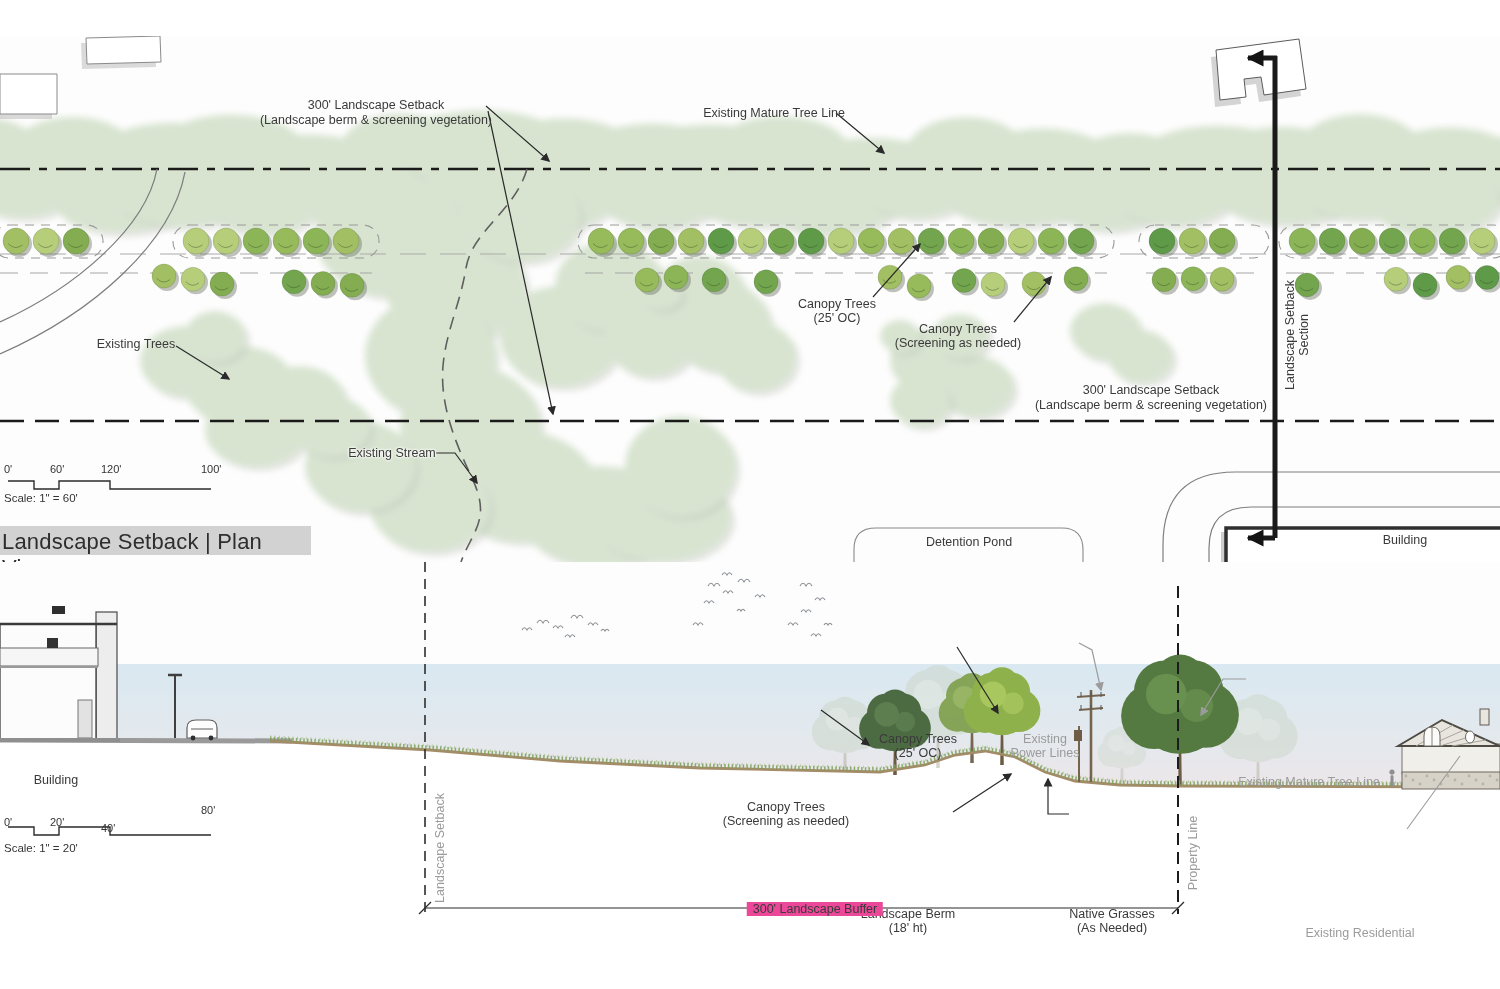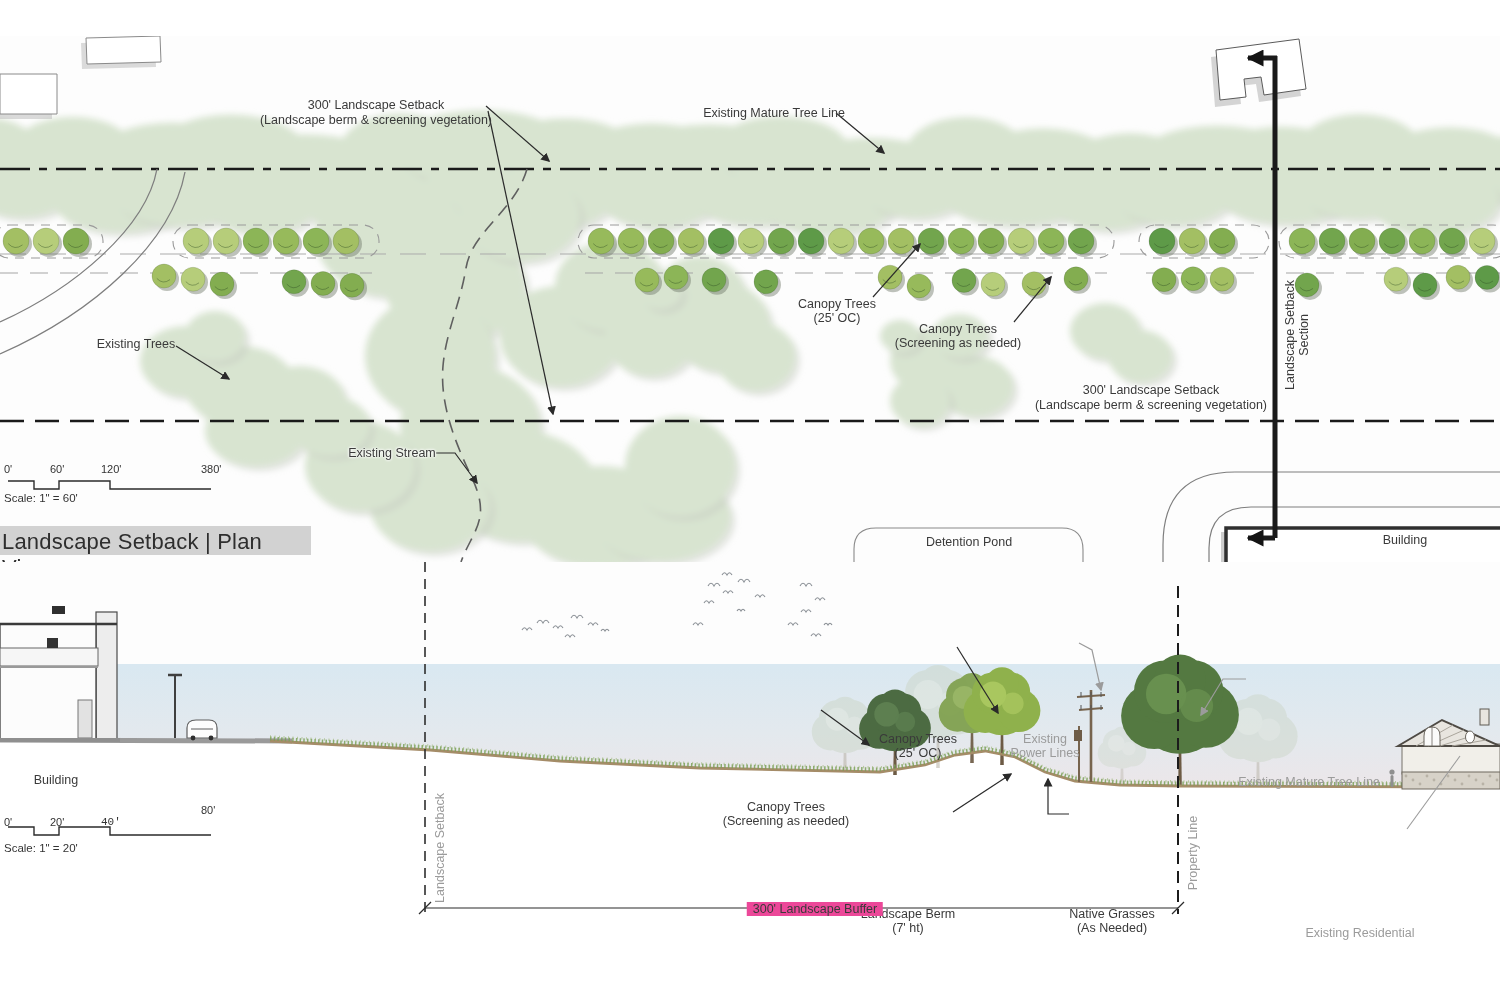--- a/index.html
+++ b/index.html
@@ -422,21 +422,21 @@
     <div class="rot" style="left:1232px;top:285px;width:130px;color:#3a3a3a;">
       <div>Landscape Setback</div>
       <div>Section</div>
     </div>
     <div class="lbl c" style="left:969px;top:499px;">Detention Pond</div>
     <div class="lbl c" style="left:1405px;top:497px;">Building</div>
 
     <span class="tick" style="left:4px;top:427px;">0'</span>
     <span class="tick" style="left:50px;top:427px;">60'</span>
     <span class="tick" style="left:101px;top:427px;">120'</span>
-    <span class="tick" style="left:201px;top:427px;">380'</span>
+    <span class="tick" style="left:201px;top:427px;">100'</span>
     <span class="caption" style="left:4px;top:456px;">Scale: 1" = 60'</span>
 
     <div class="title-bar" style="top:490px;width:311px;">Landscape Setback | Plan View</div>
   </div>
 
   <div id="section-view" class="view">
     <div id="sky"></div>
     <svg id="sect-svg" width="1500" height="463" viewBox="0 628 1500 463" style="top:0;">
         <defs>
           <marker id="sa2" markerUnits="userSpaceOnUse" markerWidth="9" markerHeight="9" refX="7.5" refY="4.5" orient="auto">
@@ -632,28 +632,28 @@
 
     <div class="lbl c" style="left:56px;top:211px;">Building</div>
     <div class="lbl c" style="left:918px;top:170px;">Canopy Trees</div>
     <div class="lbl c" style="left:918px;top:184px;">(25' OC)</div>
     <div class="lbl c gray" style="left:1045px;top:170px;">Existing</div>
     <div class="lbl c gray" style="left:1045px;top:184px;">Power Lines</div>
     <div class="lbl c" style="left:786px;top:238px;">Canopy Trees</div>
     <div class="lbl c" style="left:786px;top:252px;">(Screening as needed)</div>
     <div class="lbl c gray" style="left:1309px;top:213px;">Existing Mature Tree Line</div>
     <div class="lbl c" style="left:908px;top:345px;">Landscape Berm</div>
-    <div class="lbl c" style="left:908px;top:359px;">(7' ht)</div>
+    <div class="lbl c" style="left:908px;top:359px;">(18' ht)</div>
     <div class="lbl c" style="left:1112px;top:345px;text-align:right;">Native Grasses</div>
     <div class="lbl c" style="left:1112px;top:359px;">(As Needed)</div>
     <div class="lbl c gray" style="left:1360px;top:364px;text-align:right;">Existing Residential</div>
     <div class="rot gray" style="left:385px;top:279px;width:110px;">Landscape Setback</div>
     <div class="rot gray" style="left:1150px;top:284px;width:86px;">Property Line</div>
     <div class="dimlbl" style="left:815px;top:340px;">300' Landscape Buffer</div>
 
     <span class="tick" style="left:4px;top:254px;">0'</span>
     <span class="tick" style="left:50px;top:254px;">20'</span>
-    <span class="tick" style="left:101px;top:254px;font-family:Liberation Mono, monospace;">40'</span>
+    <span class="tick" style="left:101px;top:260px;">40'</span>
     <span class="tick" style="left:201px;top:242px;">80'</span>
     <span class="caption" style="left:4px;top:280px;">Scale: 1" = 20'</span>
 
   </div>
 </div>
 
 </body></html>

